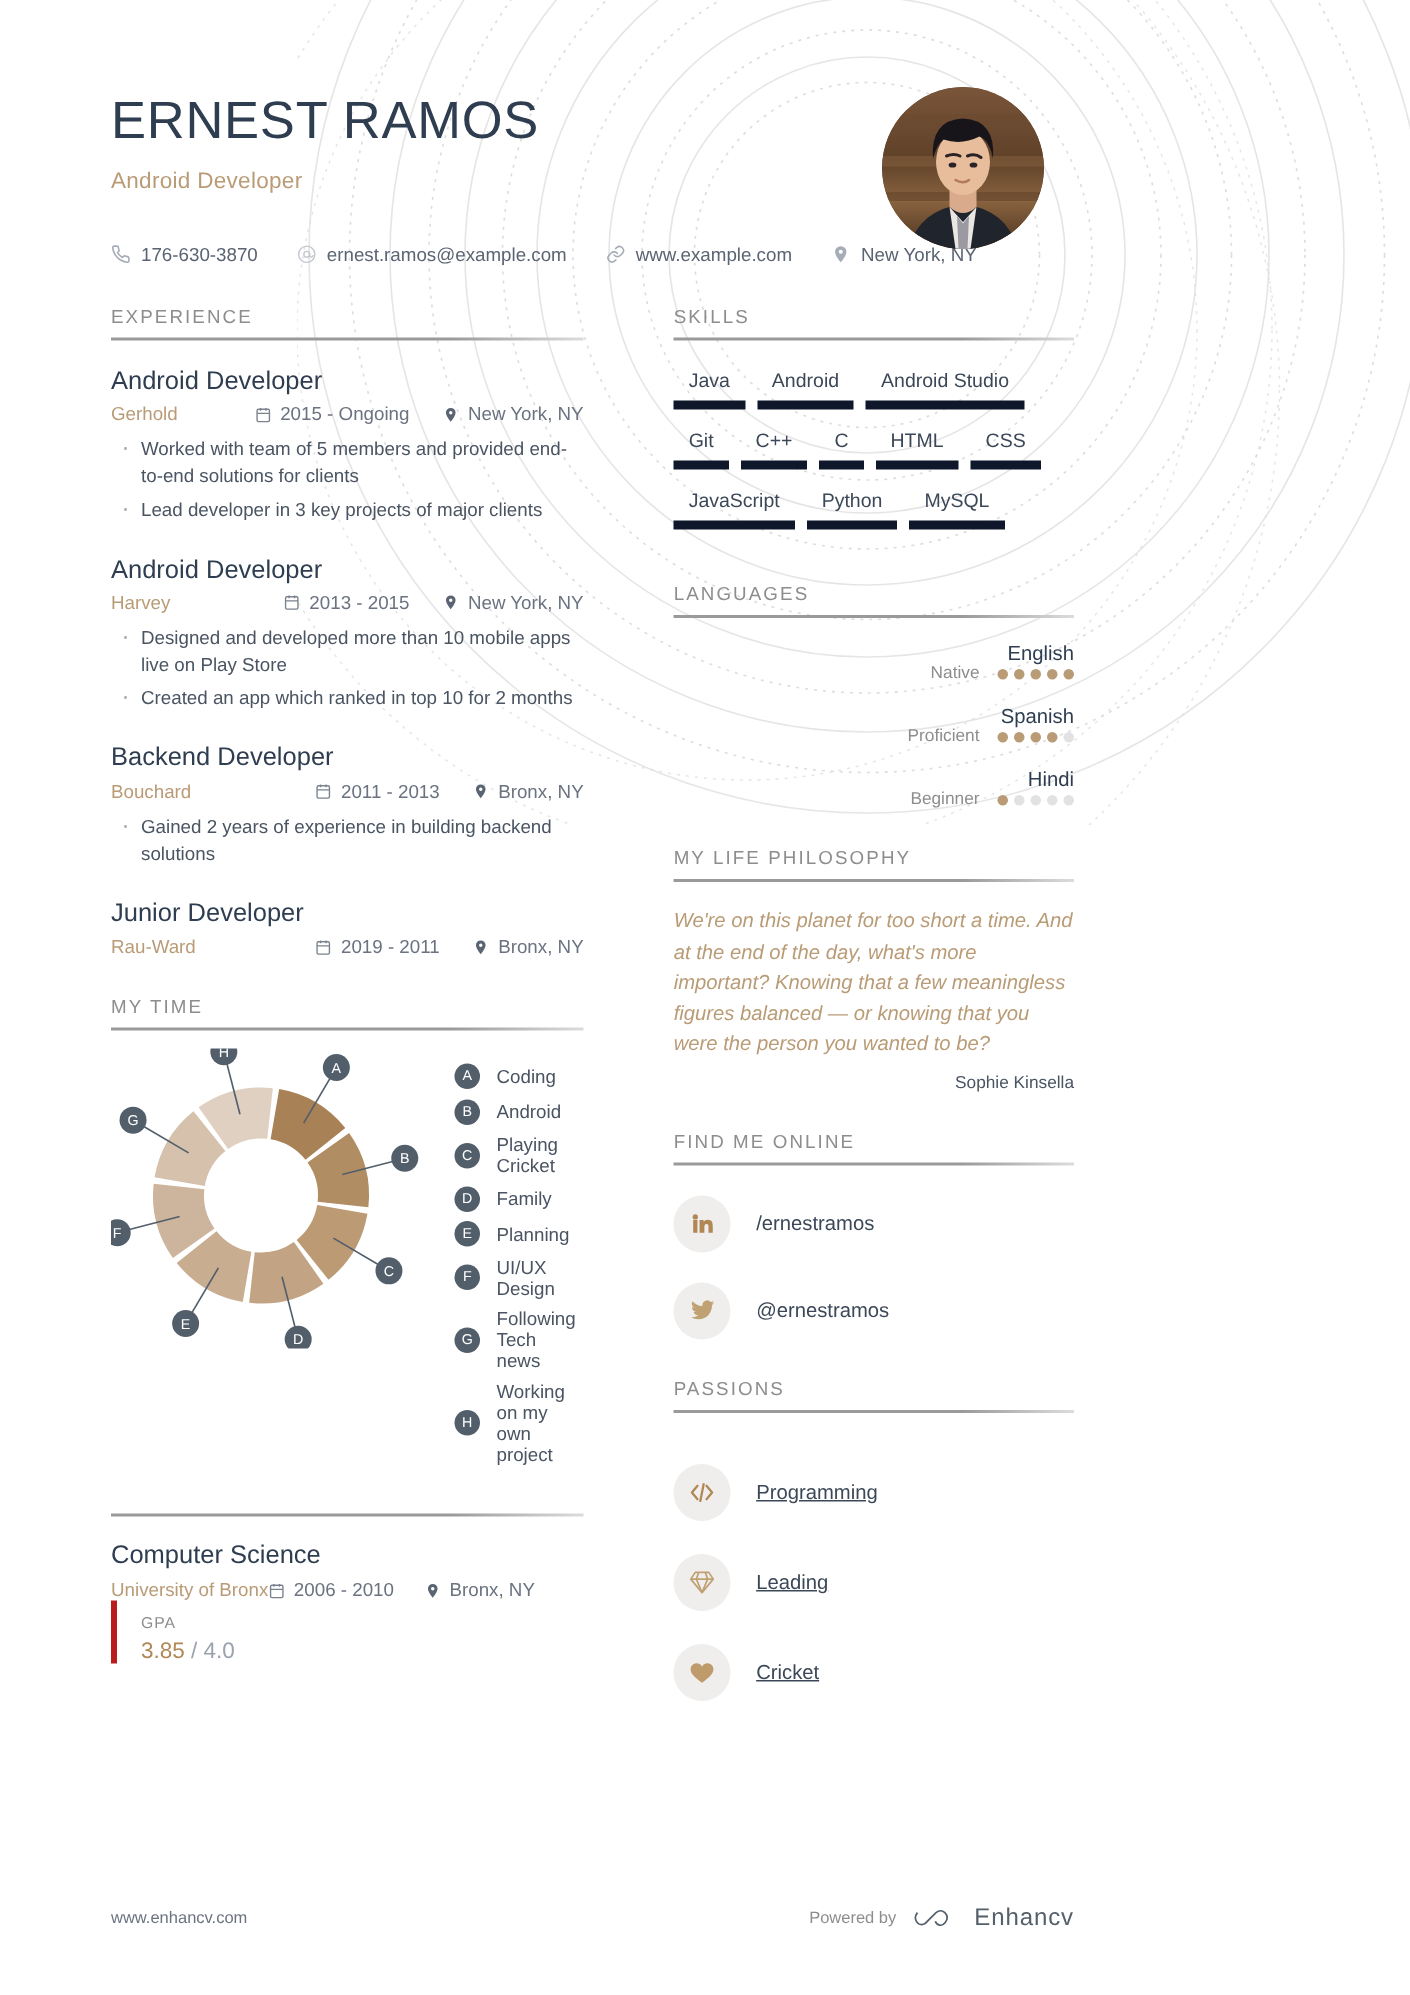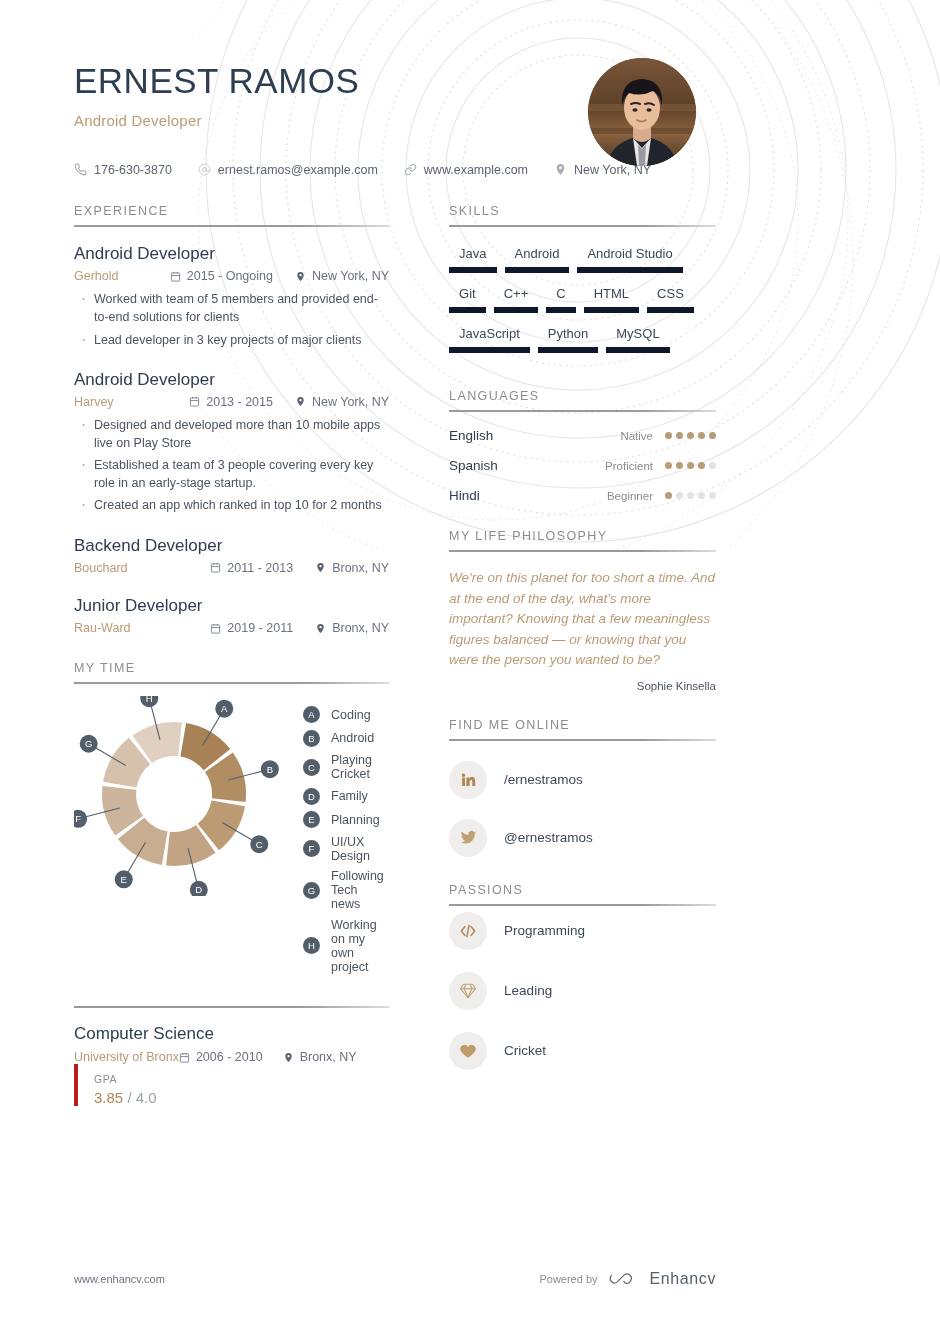--- a/index.html
+++ b/index.html
@@ -76,21 +76,21 @@
   .gpa-val { margin-top:4px; font-size:15px; }
   .gpa-num { color:#b08755; }
   .gpa-max { color:#9aa2ad; }
 
   
   .skills { display:flex; flex-wrap:wrap; gap:0 8px; }
   .skill { font-size:13px; color:#3c4858; padding:3px 10px 6px 10px;
            border-bottom:6px solid #0f172a; margin-bottom:10px; }
 
   
-  .lang-row { display:flex; align-items:center; margin-bottom:15px; }
+  .lang-row { display:flex; align-items:flex-end; margin-bottom:15px;flex-direction:column; }
   .lang-name { font-size:13.5px; color:#2e3d50; }
   .lang-right { margin-left:auto; display:flex; align-items:center; gap:12px; }
   .lang-level { font-size:11.5px; color:#8d8d8d; }
   .dots { display:flex; gap:4px; }
   .dot { width:7px; height:7px; border-radius:50%; background:#e2e2e2; }
   .dot.on { background:#b99b76; }
 
   
   .quote { font-style:italic; font-size:13.5px; line-height:1.52; color:#b99b76; }
   .quote-author { text-align:right; font-size:11.5px; color:#4a5462; margin-top:9px; }
@@ -265,21 +265,20 @@
                   <span class="meta-chip">
                     <svg width="11" height="11" viewBox="0 0 24 24" fill="#5a6472">
                         <path d="M12 2a7 7 0 0 0-7 7c0 5 7 13 7 13s7-8 7-13a7 7 0 0 0-7-7zm0 9.5A2.5 2.5 0 1 1 12 6.5a2.5 2.5 0 0 1 0 5z"></path>
                       </svg>
                     <span>New York, NY</span>
                   </span>
                 </span>
               </div>
               <ul class="bullets">
                 <li>Designed and developed more than 10 mobile apps live on Play Store</li>
-                <li>Established a team of 3 people covering every key role in an early-stage startup.</li>
                 <li>Created an app which ranked in top 10 for 2 months</li>
               </ul>
             </div>
 
             <div class="job">
               <div class="job-title">Backend Developer</div>
               <div class="job-meta">
                 <span class="company">Bouchard</span>
                 <span class="meta-right">
                   <span class="meta-chip">
@@ -290,20 +289,23 @@
                     <span>2011 - 2013</span>
                   </span>
                   <span class="meta-chip">
                     <svg width="11" height="11" viewBox="0 0 24 24" fill="#5a6472">
                         <path d="M12 2a7 7 0 0 0-7 7c0 5 7 13 7 13s7-8 7-13a7 7 0 0 0-7-7zm0 9.5A2.5 2.5 0 1 1 12 6.5a2.5 2.5 0 0 1 0 5z"></path>
                       </svg>
                     <span>Bronx, NY</span>
                   </span>
                 </span>
               </div>
+              <ul class="bullets">
+                <li>Gained 2 years of experience in building backend solutions</li>
+              </ul>
             </div>
 
             <div class="job">
               <div class="job-title">Junior Developer</div>
               <div class="job-meta">
                 <span class="company">Rau-Ward</span>
                 <span class="meta-right">
                   <span class="meta-chip">
                     <svg width="11" height="11" viewBox="0 0 24 24" fill="none" stroke="#7a828d" stroke-width="2">
                         <rect x="3" y="4" width="18" height="18" rx="2"></rect>
@@ -539,21 +541,21 @@
                   </svg>
               </span>
               <span class="ico-label">@ernestramos</span>
             </div>
           </div>
         </div>
 
         <div class="sect">
           <div class="sect-title">PASSIONS</div>
           <div class="sect-rule"></div>
-          <div class="sect-body" style="padding-top:6px;">
+          <div class="sect-body" style="padding-top:34px;text-decoration:underline;">
             <div class="ico-row" style="margin-bottom:22px;">
               <span class="ico-circle">
                 <svg width="18" height="18" viewBox="0 0 24 24" fill="none" stroke="#b08755" stroke-width="2" stroke-linecap="round" stroke-linejoin="round">
                     <path d="M8 6 3 12l5 6"></path>
                     <path d="M16 6l5 6-5 6"></path>
                     <path d="M13.5 4.5 10.5 19.5"></path>
                   </svg>
               </span>
               <span class="ico-label">Programming</span>
             </div>

